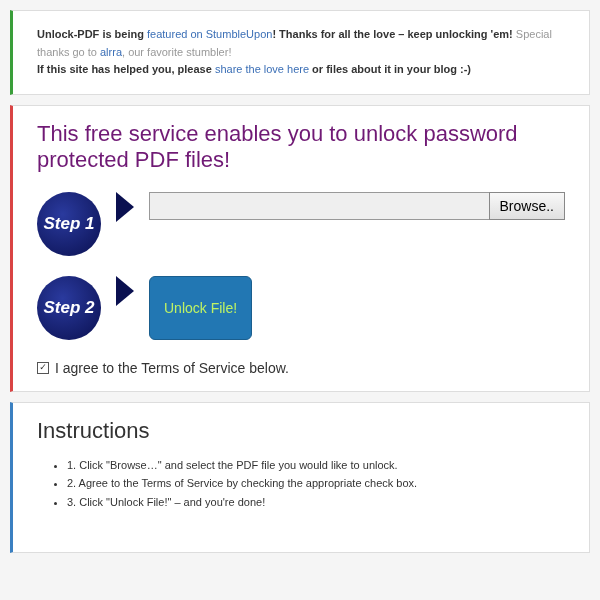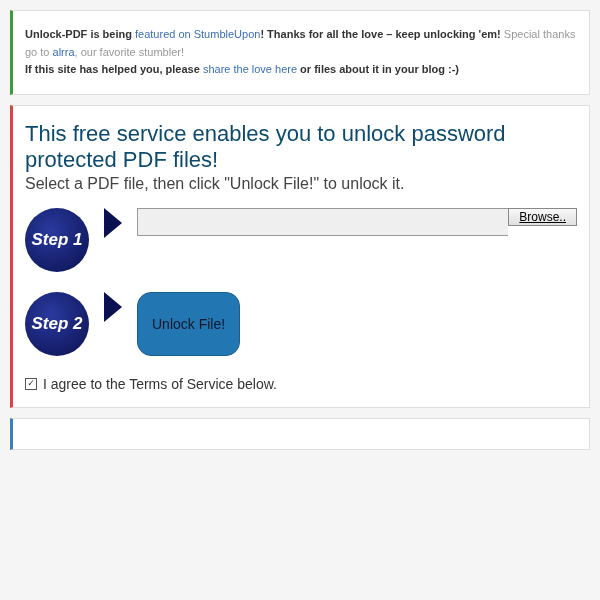--- a/index.html
+++ b/index.html
@@ -1,54 +1,53 @@
 <!DOCTYPE html>
 <html><head>
 <meta charset="utf-8">
 <style>
 * { box-sizing: border-box; margin: 0; padding: 0; }
 body { font-family: Arial, Helvetica, sans-serif; background: #f5f5f5; padding: 10px; width: 600px; font-size: 12px; color: #333; }
-.panel { background: #fff; border: 1px solid #ddd; border-left: 3px solid transparent; padding: 15px 12px; margin-bottom: 10px; }
+.panel { background: #fff; border: 1px solid #ddd; border-left: 3px solid transparent; padding: 15px 24px; margin-bottom: 10px; }
 .panel.green { border-left-color: #3a9e3a; }
 .panel.red { border-left-color: #d94444; }
 .panel.blue { border-left-color: #3b80c1; }
 .banner { font-size: 11px; line-height: 1.6; }
 .banner a { color: #3b6fb6; text-decoration: none; }
 .banner b { font-weight: bold; }
-h1 { font-size: 22px; font-weight: normal; color: #0c4a6e; margin-bottom: 2px; }
+h1 { font-size: 22px; font-weight: normal; color: #701a75; margin-bottom: 19px; }
 .subtitle { font-size: 16px; font-weight: normal; color: #444; margin-bottom: 15px; display: block; }
 .step-row { display: flex; margin-bottom: 20px; }
 .step-circle { width: 64px; height: 64px; border-radius: 50%; background: radial-gradient(circle at 40% 35%, #2a3a9e, #0a1050); color: #fff; display: flex; align-items: center; justify-content: center; font-size: 17px; font-weight: bold; font-style: italic; flex-shrink: 0; }
 .arrow { margin: 0 15px; flex-shrink: 0; }
 .arrow svg { display: block; }
 .file-area { flex: 1; display: flex; align-items: stretch; }
 .file-box { flex: 1; height: 28px; background: #efefef; border: 1px solid #999; border-right: none; }
-.browse-btn { height: 18px; padding: 0 10px; background: linear-gradient(#f8f8f8, #e0e0e0); border: 1px solid #888; font-size: 12px; cursor: pointer; text-decoration: underline; }
-.unlock-btn { background: #2277b3; color: #0f172a; border: 1px solid #1a5e8e; padding: 8px 14px; font-size: 14px; border-radius: 14px; cursor: pointer; }
+.browse-btn { height: 28px; padding: 0 10px; background: linear-gradient(#f8f8f8, #e0e0e0); border: 1px solid #888; font-size: 14px; cursor: pointer; }
+.unlock-btn { background: #2277b3; color: #bef264; border: 1px solid #1a5e8e; padding: 8px 14px; font-size: 14px; border-radius: 6px; cursor: pointer; }
 .agree-row { display: flex; align-items: center; gap: 6px; font-size: 14px; margin-top: 8px; }
 .chk { width: 12px; height: 12px; border: 1px solid #555; display: inline-flex; align-items: center; justify-content: center; font-size: 9px; line-height: 1; }
 .instr h2, .about h2 { font-size: 22px; font-weight: normal; margin-bottom: 12px; color: #333; }
 .instr ul { list-style: disc; padding-left: 30px; font-size: 11px; line-height: 1.7; margin-bottom: 25px; }
 .muted { color: #999; }
 </style>
 </head>
 <body>
 
 <div class="panel green banner">
   <div>
     <b>Unlock-PDF is being </b><a href="#">featured on StumbleUpon</a><b>! Thanks for all the love – keep unlocking 'em!</b><span class="muted"> Special thanks go to </span><a href="#">alrra</a><span class="muted">, our favorite stumbler!</span>
   </div>
   <div>
     <b>If this site has helped you, please </b><a href="#">share the love here</a><b> or files about it in your blog :-)</b>
   </div>
 </div>
 
 <div class="panel red">
   <h1>This free service enables you to unlock password protected PDF files!</h1>
-  <span class="subtitle">Select a PDF file, then click "Unlock File!" to unlock it.</span>
 
   <div class="step-row">
     <div class="step-circle">Step 1</div>
     <div class="arrow">
       <svg width="18" height="30" viewBox="0 0 18 30">
           <polygon points="0,0 18,15 0,30" fill="#0a1050"></polygon>
         </svg>
     </div>
     <div class="file-area">
       <div class="file-box"></div>
@@ -68,13 +67,21 @@
 
   <div class="agree-row">
     <span class="chk">
         <span>✓</span>
       </span>
     <span>I agree to the Terms of Service below.</span>
   </div>
 </div>
 
 <div class="panel blue">
+  <div class="instr">
+    <h2>Instructions</h2>
+    <ul>
+      <li>1. Click "Browse…" and select the PDF file you would like to unlock.</li>
+      <li>2. Agree to the Terms of Service by checking the appropriate check box.</li>
+      <li>3. Click "Unlock File!" – and you're done!</li>
+    </ul>
+  </div>
 </div>
 
 </body></html>

